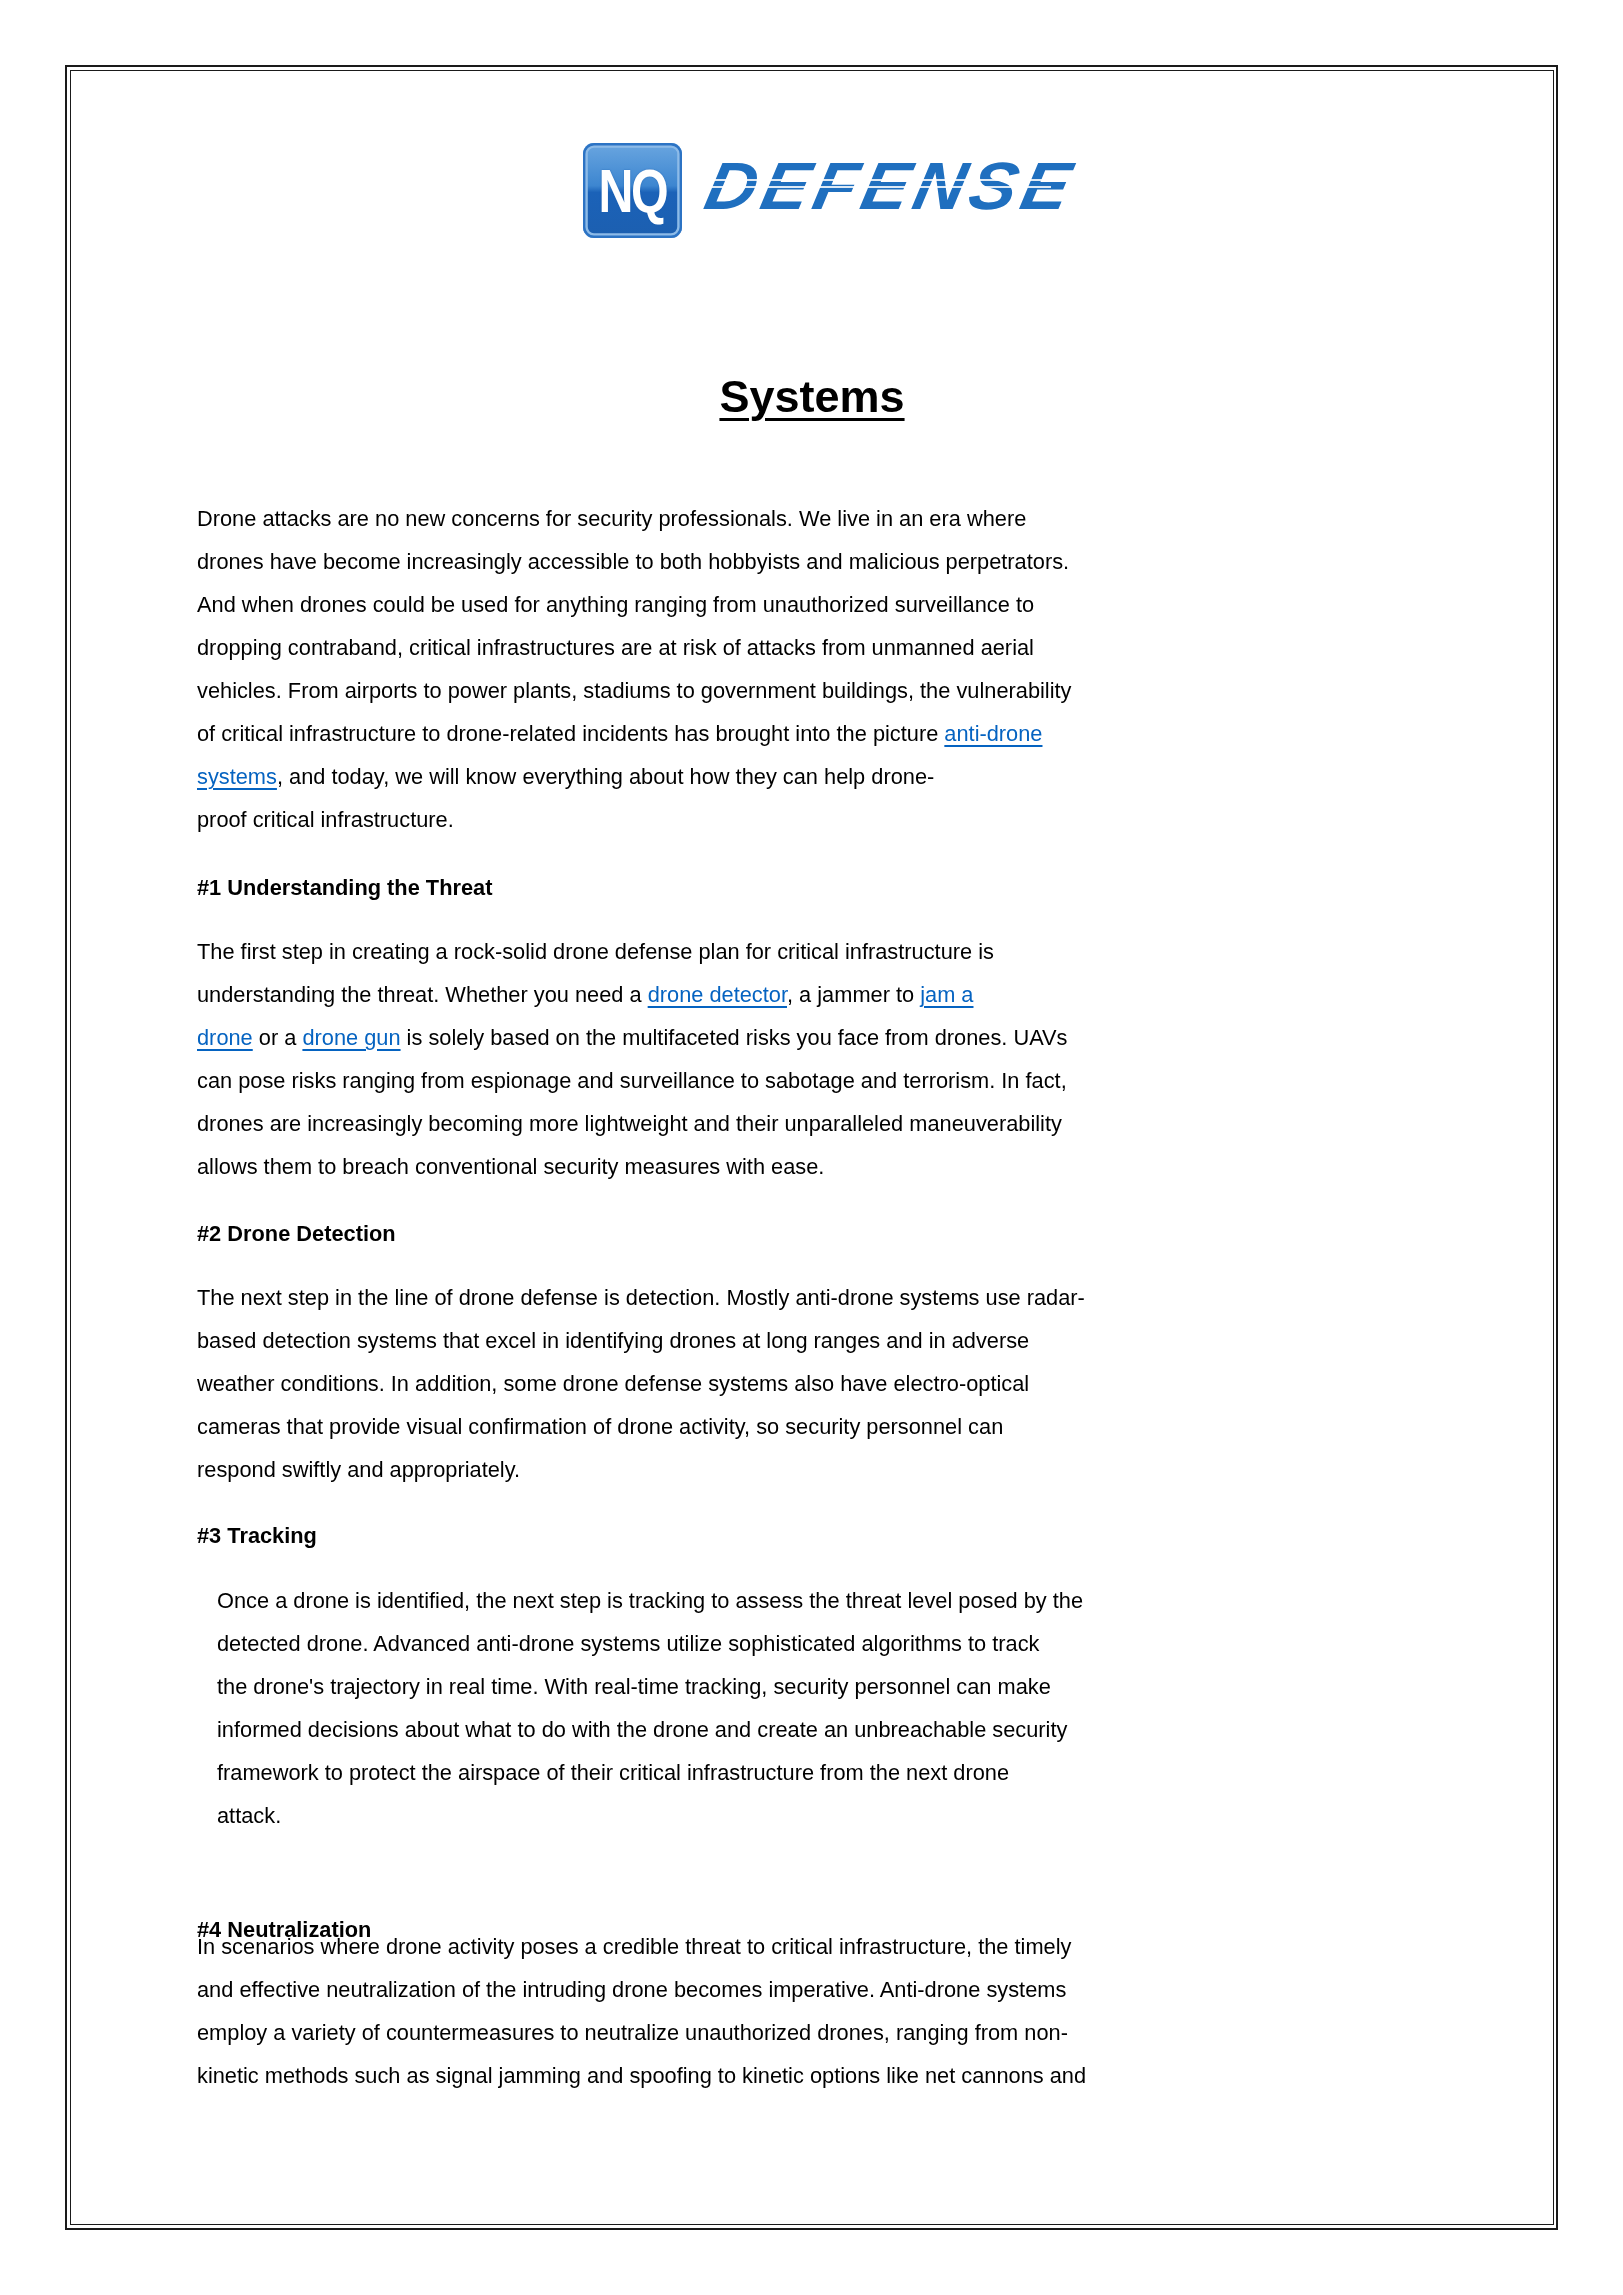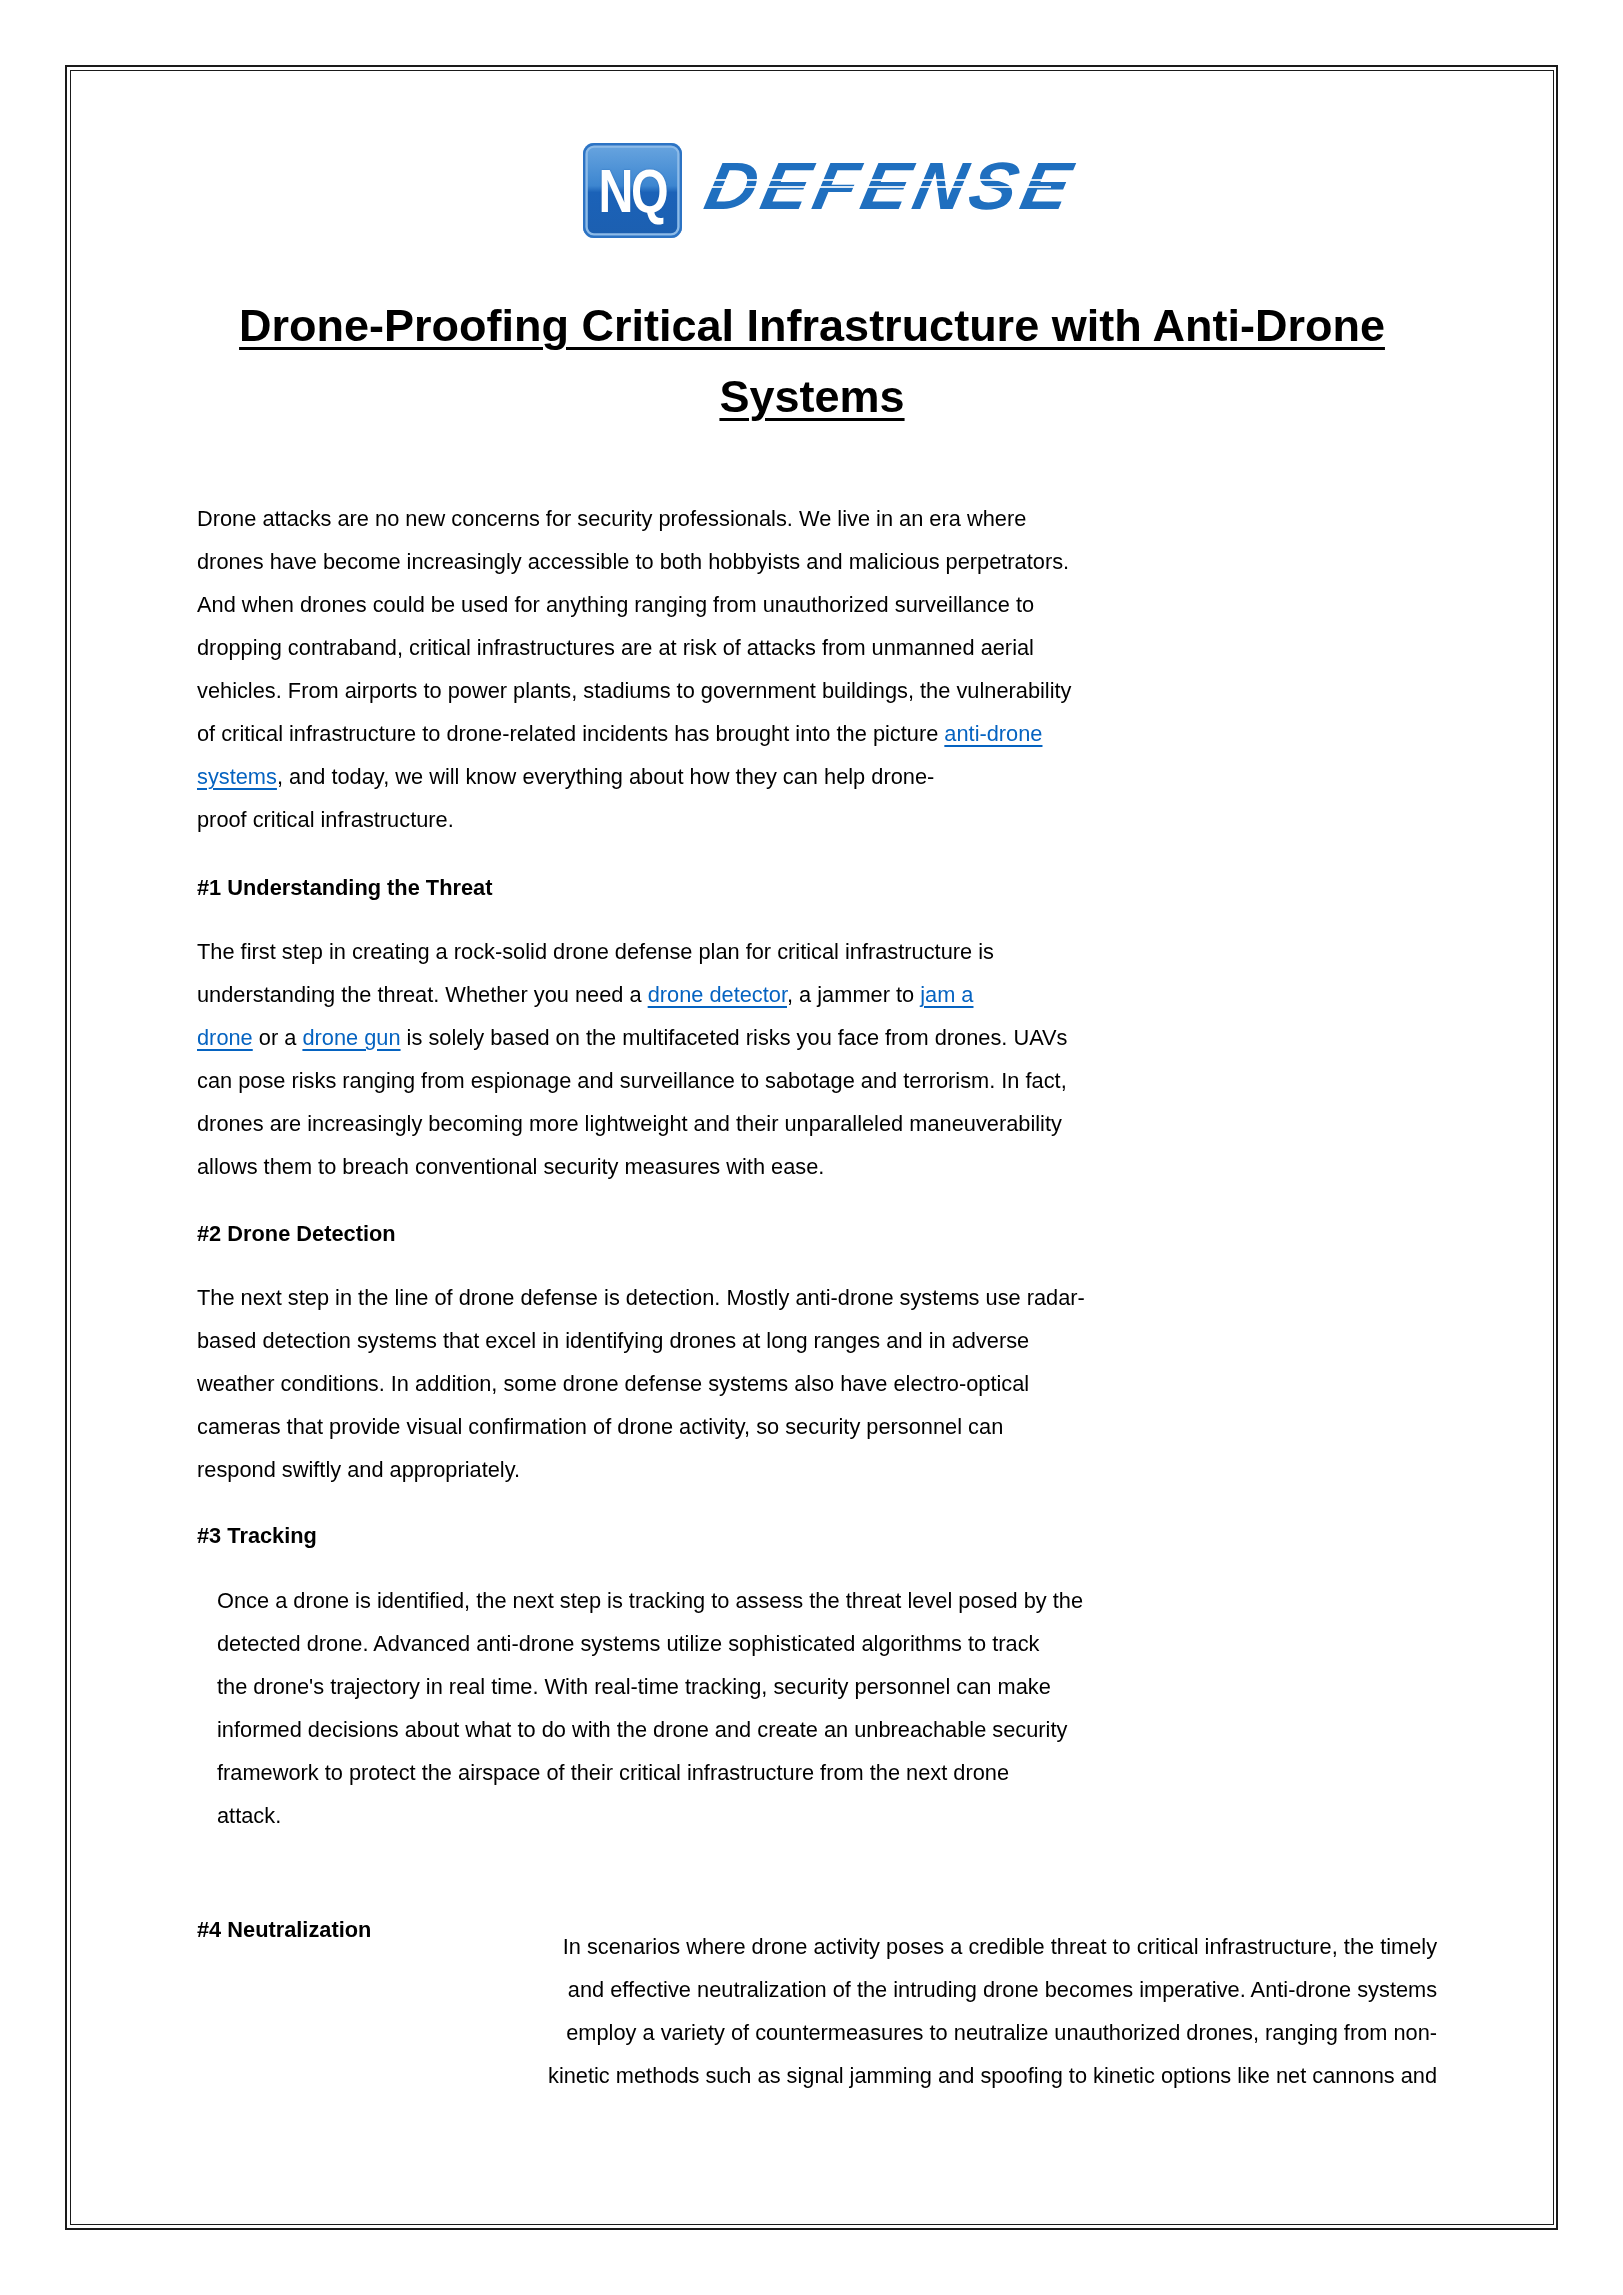--- a/index.html
+++ b/index.html
@@ -42,21 +42,21 @@
 
 <div class="logo">
   <div class="logo-box">
     <span class="logo-nq">NQ</span>
   </div>
   <span class="logo-word">DEFENSE</span>
   <div class="logo-stripes"></div>
 </div>
 
 <h1 class="title" style="margin:0;">
-  <span>Drone-Proofing Critical Infrastructure with Anti-Drone</span><br>
+  <br>
   <span>Systems</span>
 </h1>
 
 <div class="block" style="top:497px;">
   <span class="line" style="transform-origin: left center; transform: scaleX(0.9905);">Drone attacks are no new concerns for security professionals. We live in an era where</span>
   <span class="line" style="transform-origin: left center; transform: scaleX(0.9905);">drones have become increasingly accessible to both hobbyists and malicious perpetrators.</span>
   <span class="line" style="transform-origin: left center; transform: scaleX(0.9905);">And when drones could be used for anything ranging from unauthorized surveillance to</span>
   <span class="line" style="transform-origin: left center; transform: scaleX(0.9905);">dropping contraband, critical infrastructures are at risk of attacks from unmanned aerial</span>
   <span class="line" style="transform-origin: left center; transform: scaleX(0.9905);">vehicles. From airports to power plants, stadiums to government buildings, the vulnerability</span>
   <span class="line" style="transform-origin: left center; transform: scaleX(0.9905);"><span>of critical infrastructure to drone-related incidents has brought into the picture </span><a class="link" href="#">anti-drone</a></span>
@@ -95,19 +95,19 @@
   <span class="line" style="transform-origin: left center; transform: scaleX(0.9905);">detected drone. Advanced anti-drone systems utilize sophisticated algorithms to track</span>
   <span class="line" style="transform-origin: left center; transform: scaleX(0.9905);">the drone's trajectory in real time. With real-time tracking, security personnel can make</span>
   <span class="line" style="transform-origin: left center; transform: scaleX(0.9905);">informed decisions about what to do with the drone and create an unbreachable security</span>
   <span class="line" style="transform-origin: left center; transform: scaleX(0.9905);">framework to protect the airspace of their critical infrastructure from the next drone</span>
   <span class="line" style="transform-origin: left center; transform: scaleX(0.9905);">attack.</span>
 </div>
 
 <div class="block heading" style="top:1860px;margin-top:48px;">
   <span class="line" style="transform-origin: left center; transform: scaleX(0.9905);">#4 Neutralization</span>
 </div>
-<div class="block" style="top:1925px;text-align:right;">
+<div class="block" style="top:1925px;">
   <span class="line" style="transform-origin: left center; transform: scaleX(0.9905);">In scenarios where drone activity poses a credible threat to critical infrastructure, the timely</span>
   <span class="line" style="transform-origin: left center; transform: scaleX(0.9905);">and effective neutralization of the intruding drone becomes imperative. Anti-drone systems</span>
   <span class="line" style="transform-origin: left center; transform: scaleX(0.9905);">employ a variety of countermeasures to neutralize unauthorized drones, ranging from non-</span>
   <span class="line" style="transform-origin: left center; transform: scaleX(0.9905);">kinetic methods such as signal jamming and spoofing to kinetic options like net cannons and</span>
 </div>
 
 
 </body></html>

